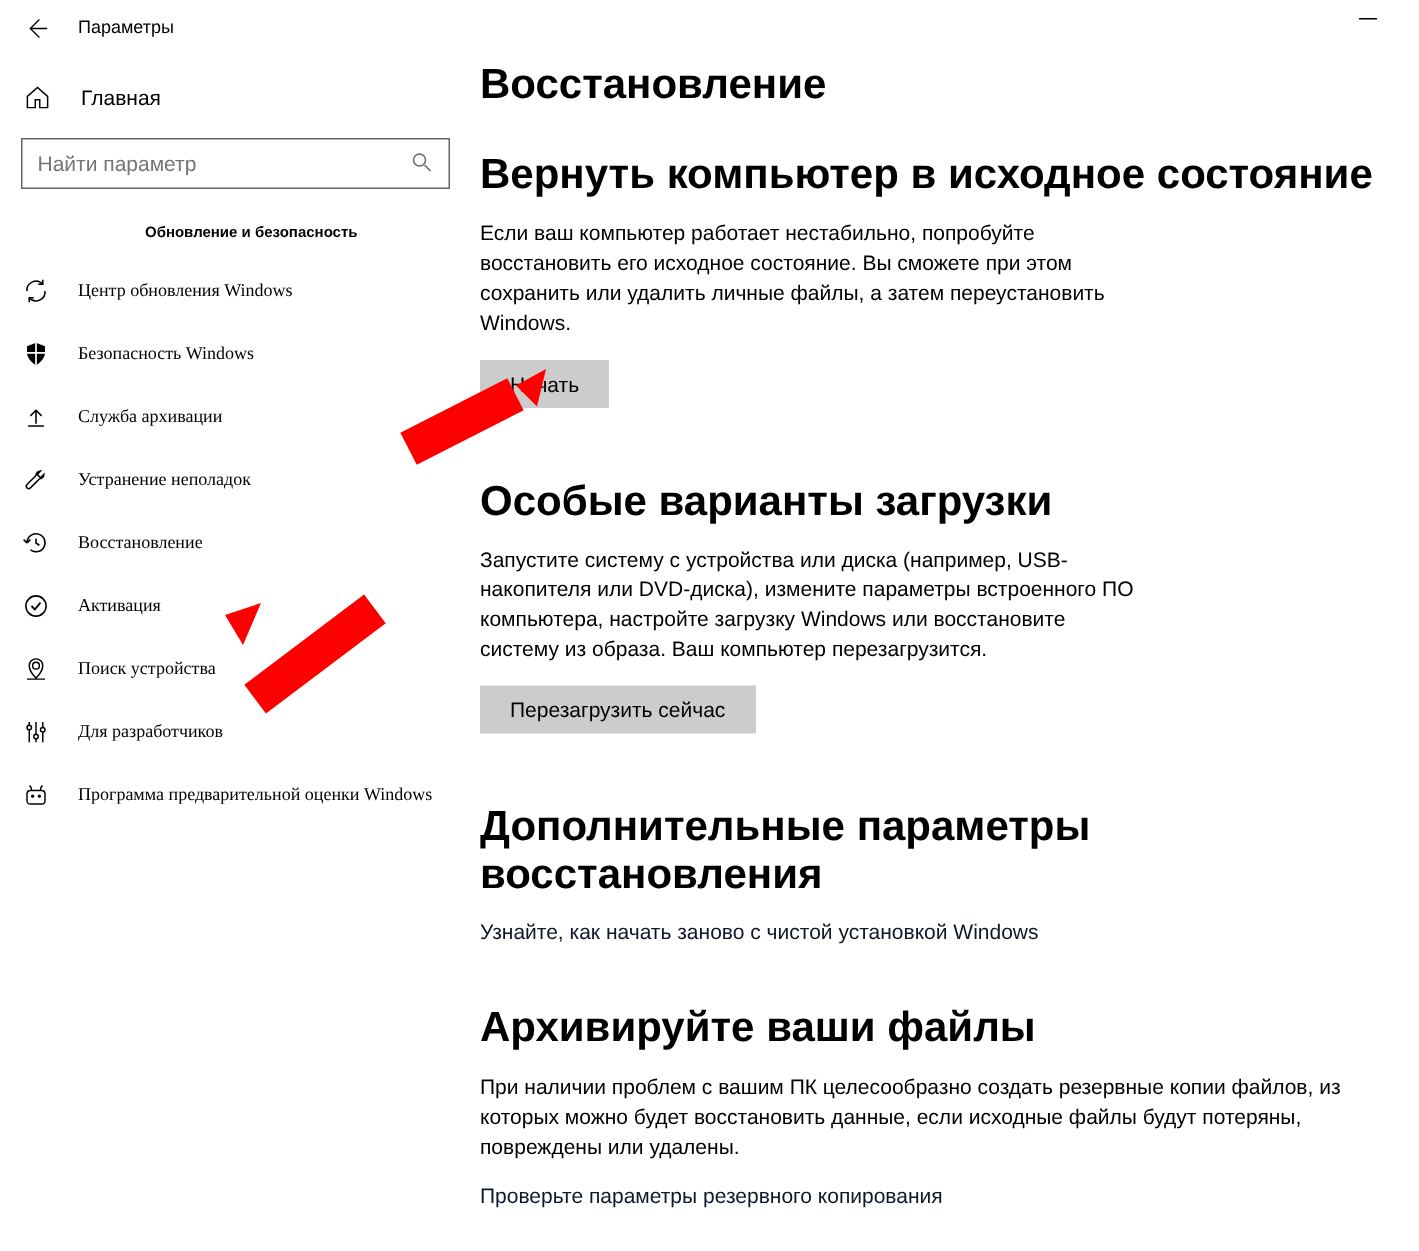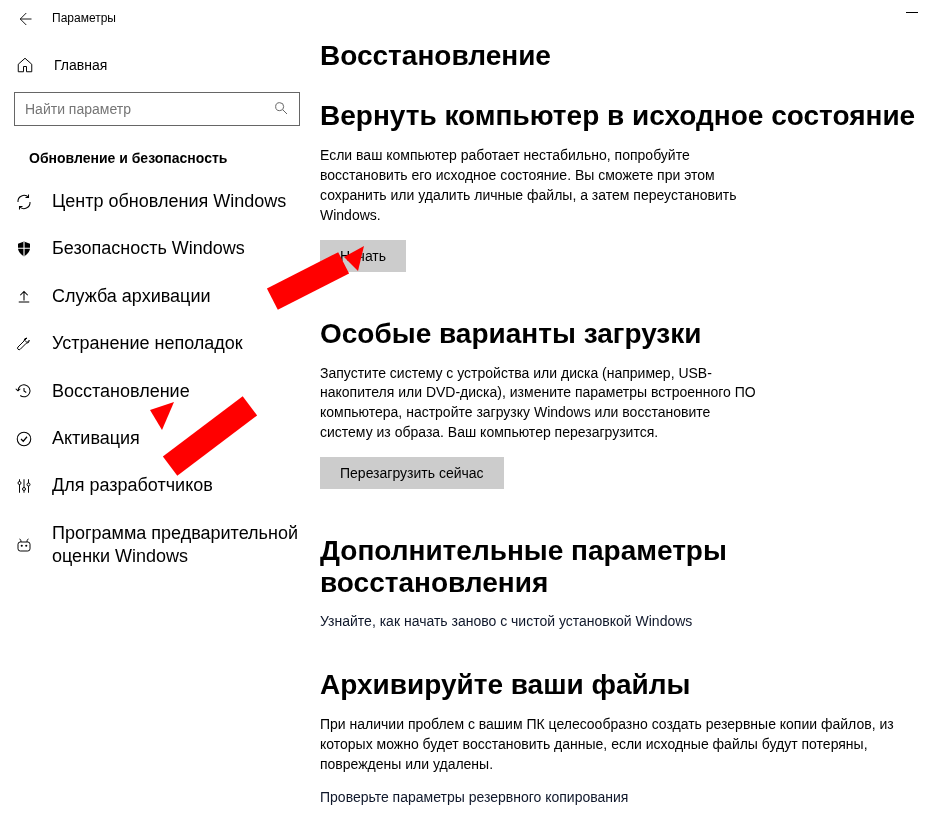--- a/index.html
+++ b/index.html
@@ -8,24 +8,24 @@
 .titlebar .back { width: 24px; height: 24px; display: flex; align-items: center; justify-content: center; margin-right: 16px; margin-top:2px; }
 .titlebar .title { font-size: 12px; }
 .titlebar .min { position: absolute; right: 28px; top: 12px; width: 12px; height: 1px; border-top: 1px solid #000; }
 .container { display: flex; height: calc(100% - 36px); }
 .sidebar { width: 320px; padding: 12px 0 0 0; }
 .home { display: flex; align-items: center; padding: 8px 16px; margin-bottom: 10px; }
 .home .icon { width: 20px; margin-right: 18px; display:flex; }
 .searchwrap { padding: 0 14px 14px 14px; }
 .search { width: 286px; height: 34px; border: 1px solid #666; display: flex; align-items: center; padding: 0 10px; justify-content: space-between; }
 .search input { border: none; outline: none; width: 240px; font-size: 14px; color:#7f1d1d; background:transparent; }
-.groupheader { padding: 10px 14px 12px 29px; font-weight: 600; font-size: 14px; }
+.groupheader { padding: 10px 14px 12px 29px; font-weight: 600; font-size: 10px; text-align: center; }
 .navitem { display: flex; align-items: center; padding: 12px 14px; line-height: 1.3; }
 .navitem .icon { width: 20px; margin-right: 18px; display:flex; align-items:center; justify-content:center; flex-shrink:0; }
-.navitem .label { font-size: 18px; }
+.navitem .label { font-size: 12px; font-family: Liberation Serif, serif; }
 .content { flex: 1; padding: 4px 0 0 0; overflow:hidden; }
 .pagetitle { font-size: 28px; font-weight: 600; margin: 0 0 28px 0; }
 .content-inner { padding-left: 0; }
 h2 { font-size: 28px; font-weight: 600; margin-bottom: 14px; }
 .body { font-size: 14px; line-height: 1.42; margin-bottom: 14px; max-width: 580px; }
 .btn { background: #ccc; border: none; padding: 8px 20px; font-size: 14px; font-family: inherit; margin-bottom: 6px; }
 .section { margin-bottom: 40px; }
 .link { color: #0f172a; font-size: 14px; text-decoration: none; display:inline-block; }
 .arrow { position: absolute; pointer-events: none; }
 svg.icon-svg { width: 18px; height: 18px; }
@@ -115,20 +115,29 @@
           <svg class="icon-svg" viewBox="0 0 24 24">
             <circle cx="12" cy="12" r="9" fill="none" stroke="#000" stroke-width="1.4"></circle>
             <path d="M8 12 L11 15 L16 9" fill="none" stroke="#000" stroke-width="1.6"></path>
           </svg>
         </span>
       <span class="label">Активация</span>
     </div>
     <div class="navitem">
       <span class="icon">
           <svg class="icon-svg" viewBox="0 0 24 24">
+            <circle cx="12" cy="9" r="3" fill="none" stroke="#000" stroke-width="1.3"></circle>
+            <path d="M12 3 A6 6 0 0 1 18 9 C18 14 12 20 12 20 C12 20 6 14 6 9 A6 6 0 0 1 12 3 M4 21 L20 21" fill="none" stroke="#000" stroke-width="1.3"></path>
+          </svg>
+        </span>
+      <span class="label">Поиск устройства</span>
+    </div>
+    <div class="navitem">
+      <span class="icon">
+          <svg class="icon-svg" viewBox="0 0 24 24">
             <path d="M6 3 L6 21 M12 3 L12 21 M18 3 L18 21" stroke="#000" stroke-width="1.3"></path>
             <circle cx="6" cy="8" r="2" fill="#fff" stroke="#000" stroke-width="1.3"></circle>
             <circle cx="12" cy="16" r="2" fill="#fff" stroke="#000" stroke-width="1.3"></circle>
             <circle cx="18" cy="10" r="2" fill="#fff" stroke="#000" stroke-width="1.3"></circle>
           </svg>
         </span>
       <span class="label">Для разработчиков</span>
     </div>
     <div class="navitem">
       <span class="icon">

